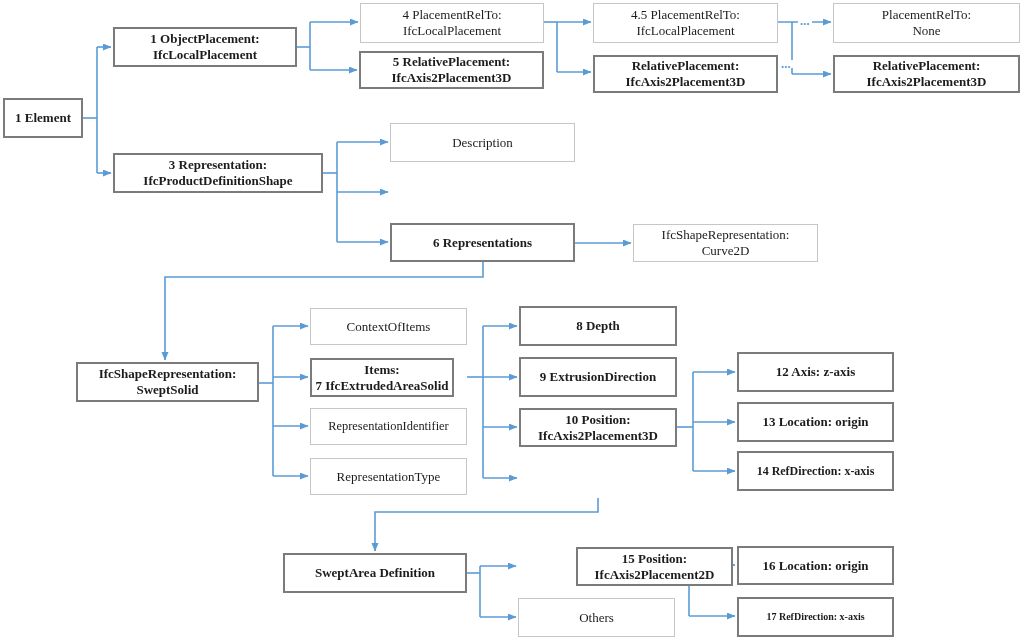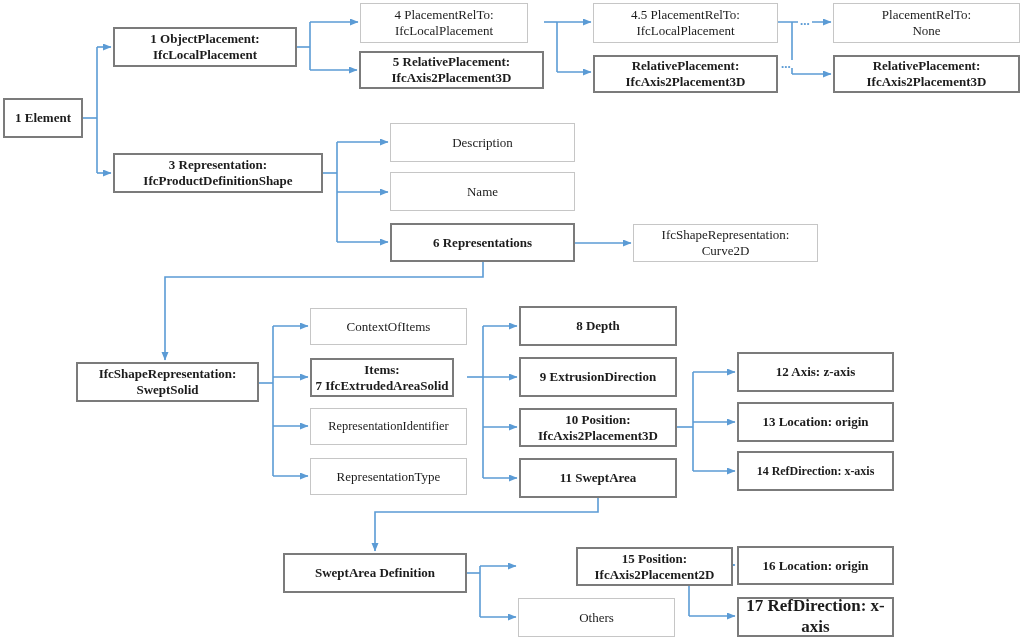--- a/index.html
+++ b/index.html
@@ -113,52 +113,50 @@
   </svg>
 
   <div class="dots" style="left:798px;top:17px;">...</div>
   <div class="dots" style="left:779px;top:60px;">...</div>
 
   <div class="node dark" style="left:3px;top:98px;width:80px;height:40px;">1 Element</div>
   <div class="node dark" style="left:113px;top:27px;width:184px;height:40px;">1 ObjectPlacement:
 IfcLocalPlacement</div>
   <div class="node dark" style="left:113px;top:153px;width:210px;height:40px;">3 Representation:
 IfcProductDefinitionShape</div>
-  <div class="node light" style="left:360px;top:3px;width:168px;height:40px;">4 PlacementRelTo:
+  <div class="node light" style="left:360px;top:3px;width:184px;height:40px;">4 PlacementRelTo:
 IfcLocalPlacement</div>
   <div class="node dark" style="left:359px;top:51px;width:185px;height:38px;">5 RelativePlacement:
 IfcAxis2Placement3D</div>
   <div class="node light" style="left:593px;top:3px;width:185px;height:40px;">4.5 PlacementRelTo:
 IfcLocalPlacement</div>
   <div class="node dark" style="left:593px;top:55px;width:185px;height:38px;">RelativePlacement:
 IfcAxis2Placement3D</div>
   <div class="node light" style="left:833px;top:3px;width:187px;height:40px;">PlacementRelTo:
 None</div>
   <div class="node dark" style="left:833px;top:55px;width:187px;height:38px;">RelativePlacement:
 IfcAxis2Placement3D</div>
   <div class="node light" style="left:390px;top:123px;width:185px;height:39px;">Description</div>
-  <div class="node light" style="left:390px;top:172px;width:185px;height:39px;">Name</div>
   <div class="node dark" style="left:390px;top:223px;width:185px;height:39px;">6 Representations</div>
   <div class="node light" style="left:633px;top:224px;width:185px;height:38px;">IfcShapeRepresentation:
 Curve2D</div>
   <div class="node dark" style="left:76px;top:362px;width:183px;height:40px;">IfcShapeRepresentation:
 SweptSolid</div>
   <div class="node light" style="left:310px;top:308px;width:157px;height:37px;">ContextOfItems</div>
   <div class="node dark" style="left:310px;top:358px;width:144px;height:39px;">Items:
 7 IfcExtrudedAreaSolid</div>
   <div class="node light" style="left:310px;top:408px;width:157px;height:37px;font-size:12.4px;">RepresentationIdentifier</div>
   <div class="node light" style="left:310px;top:458px;width:157px;height:37px;">RepresentationType</div>
   <div class="node dark" style="left:519px;top:306px;width:158px;height:40px;">8 Depth</div>
   <div class="node dark" style="left:519px;top:357px;width:158px;height:40px;">9 ExtrusionDirection</div>
   <div class="node dark" style="left:519px;top:408px;width:158px;height:39px;">10 Position:
 IfcAxis2Placement3D</div>
-  <div class="node dark" style="left:519px;top:458px;width:158px;height:40px;">11 SweptArea</div>
   <div class="node dark" style="left:737px;top:352px;width:157px;height:40px;">12 Axis: z-axis</div>
   <div class="node dark" style="left:737px;top:402px;width:157px;height:40px;">13 Location: origin</div>
   <div class="node dark" style="left:737px;top:451px;width:157px;height:40px;font-size:12px;">14 RefDirection: x-axis</div>
   <div class="node dark" style="left:283px;top:553px;width:184px;height:40px;">SweptArea Definition</div>
   <div class="node dark" style="left:536px;top:547px;width:157px;height:39px;margin-left:40px;">15 Position:
 IfcAxis2Placement2D</div>
   <div class="node light" style="left:518px;top:598px;width:157px;height:39px;">Others</div>
   <div class="node dark" style="left:737px;top:546px;width:157px;height:39px;">16 Location: origin</div>
-  <div class="node dark" style="left:737px;top:597px;width:157px;height:40px;font-size:17px;">17 RefDirection: x-axis</div>
+  <div class="node dark" style="left:737px;top:597px;width:157px;height:40px;font-size:10px;">17 RefDirection: x-axis</div>
 
 </div>
 
 </body></html>

